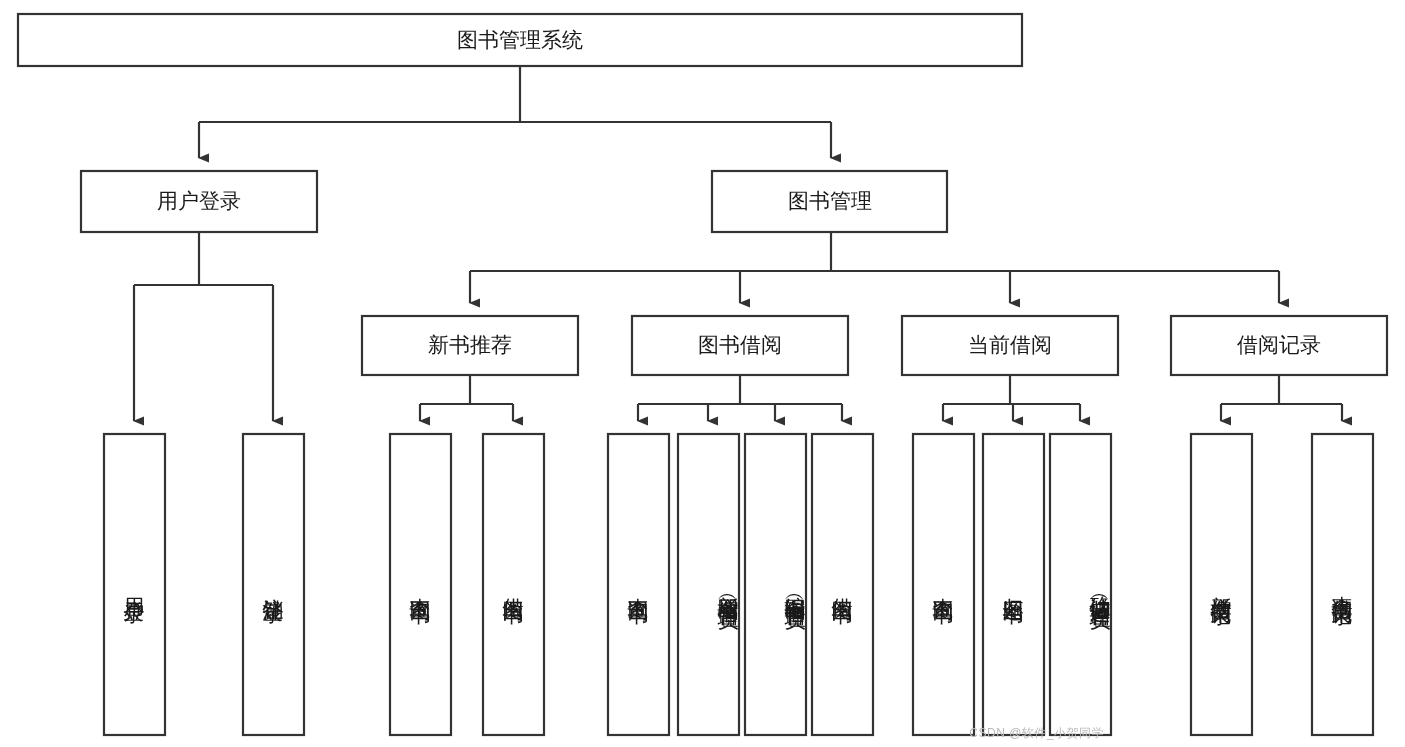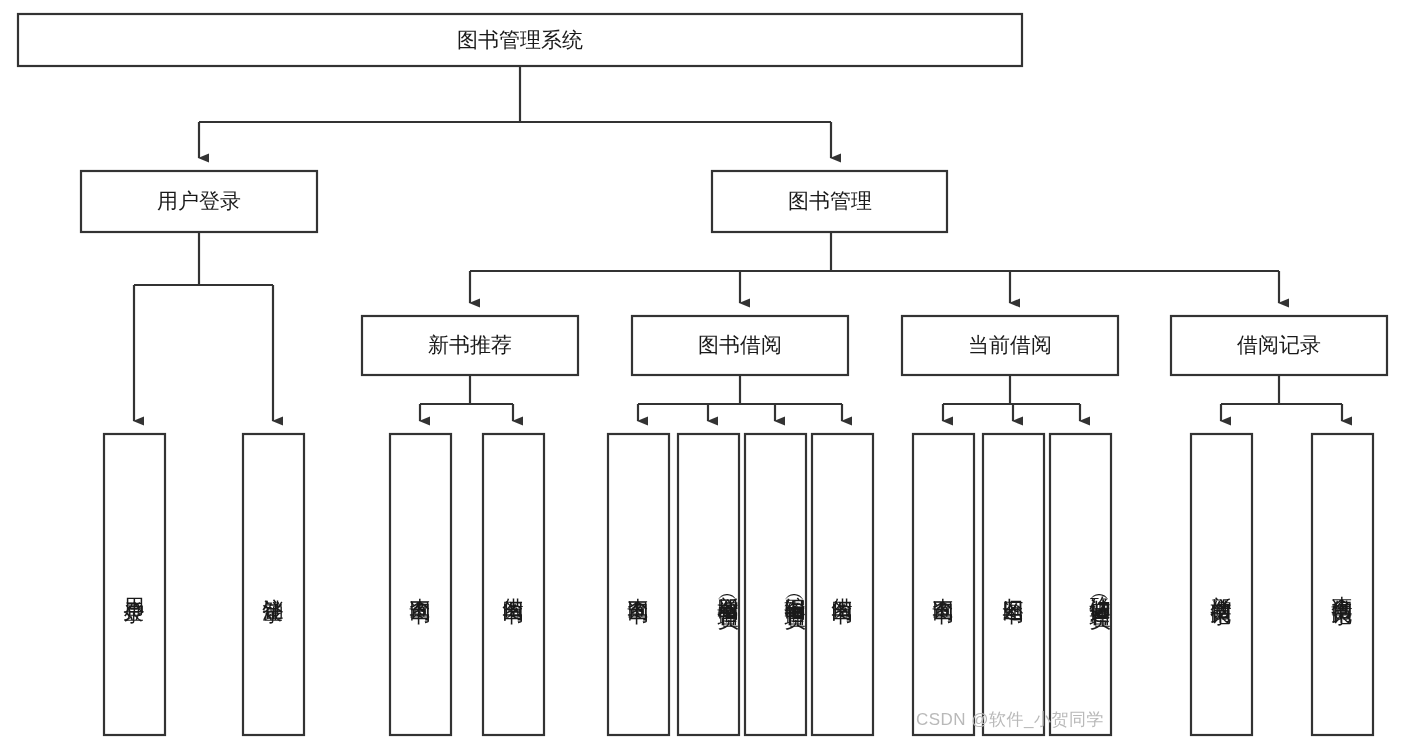--- a/index.html
+++ b/index.html
@@ -56,23 +56,23 @@
     display: flex;
     align-items: center;
     justify-content: center;
     text-align: center;
     white-space: nowrap;
     pointer-events: none;
   }
   #watermark {
     position: absolute;
     right: 8px;
-    bottom: 16px;
+    bottom: 5px;
     font-family: "Liberation Sans", "DejaVu Sans", sans-serif;
-    font-size: 17px;
+    font-size: 12px;
     color: #b9b9b9;
     letter-spacing: 0.5px;
     white-space: nowrap;
   }
 </style>
 </head>
 <body>
 
 <div id="diagram-root">
 

